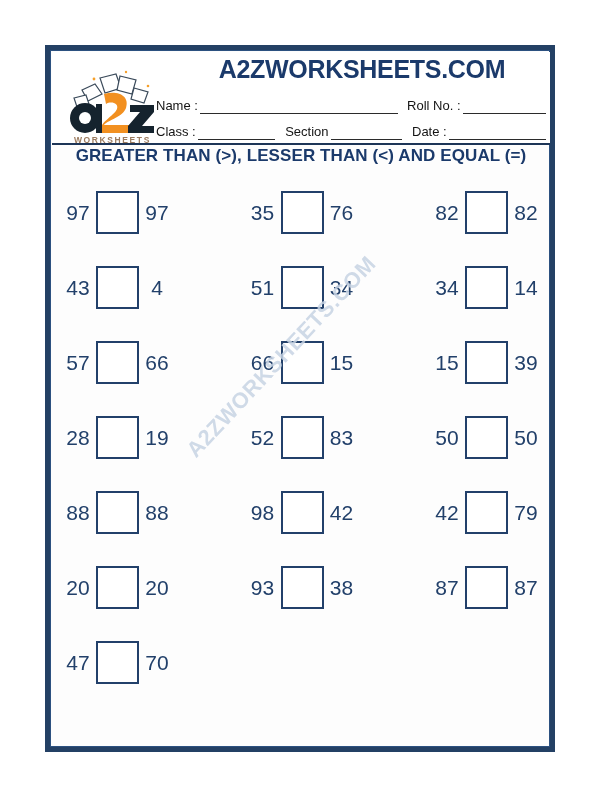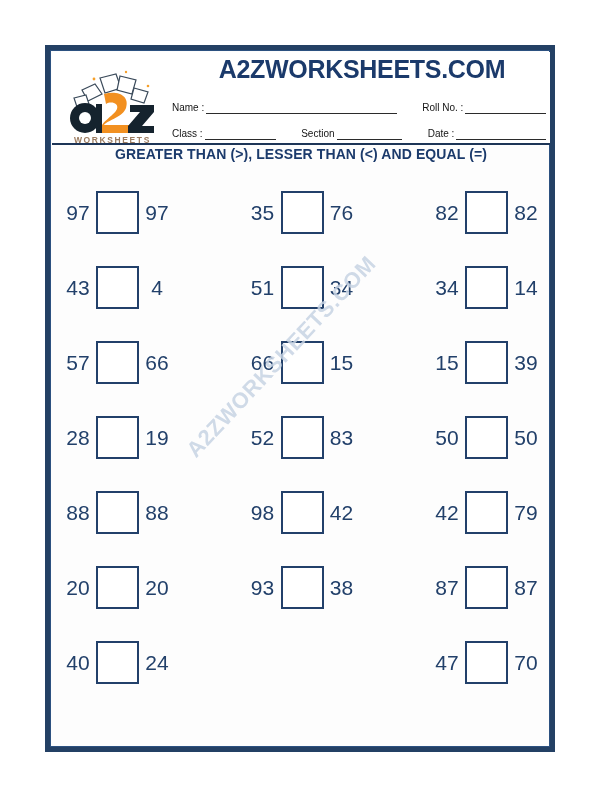--- a/index.html
+++ b/index.html
@@ -94,45 +94,44 @@
     width: 392px;
     height: 24px;
     display: flex;
     align-items: flex-end;
   }
   .field-row.r1 { top: 0px; }
   .field-row.r2 { top: 26px; }
 
   .f-label {
     white-space: nowrap;
-    font-size: 10px;
+    font-size: 13px;
     color: #141414;
     padding-bottom: 1px;
-    margin-left: 16px;
   }
   .f-line {
     border-bottom: 1px solid #2b2b2b;
     height: 13px;
     margin: 0 2px;
   }
   .fl-name   { width: 218px; }
   .fl-roll   { width: 92px; }
   .fl-class  { width: 78px; }
   .fl-section{ width: 72px; }
   .fl-date   { width: 98px; }
   .gap-sm { width: 8px; }
 
   
   .sheet-title {
     position: absolute;
     left: 1px;
     top: 95px;
     width: 498px;
     text-align: center;
-    font-size: 14px;
+    font-size: 17px;
     font-weight: bold;
     color: #1b3a6b;
     letter-spacing: 0.1px;
   }
 
   
   .grid {
     position: absolute;
     left: 12px;
     top: 140px;
@@ -357,25 +356,20 @@
               <span class="num">38</span>
             </div>
             <div class="pair">
               <span class="num">87</span>
               <span class="ansbox"></span>
               <span class="num">87</span>
             </div>
           </div>
           <div class="prow">
             <div class="pair">
-              <span class="num">40</span>
-              <span class="ansbox"></span>
-              <span class="num">24</span>
-            </div>
-            <div class="pair">
               <span class="num">47</span>
               <span class="ansbox"></span>
               <span class="num">70</span>
             </div>
           </div>
         </div>
 
       <div class="watermark">
         <span>A2ZWORKSHEETS.COM</span>
       </div>

